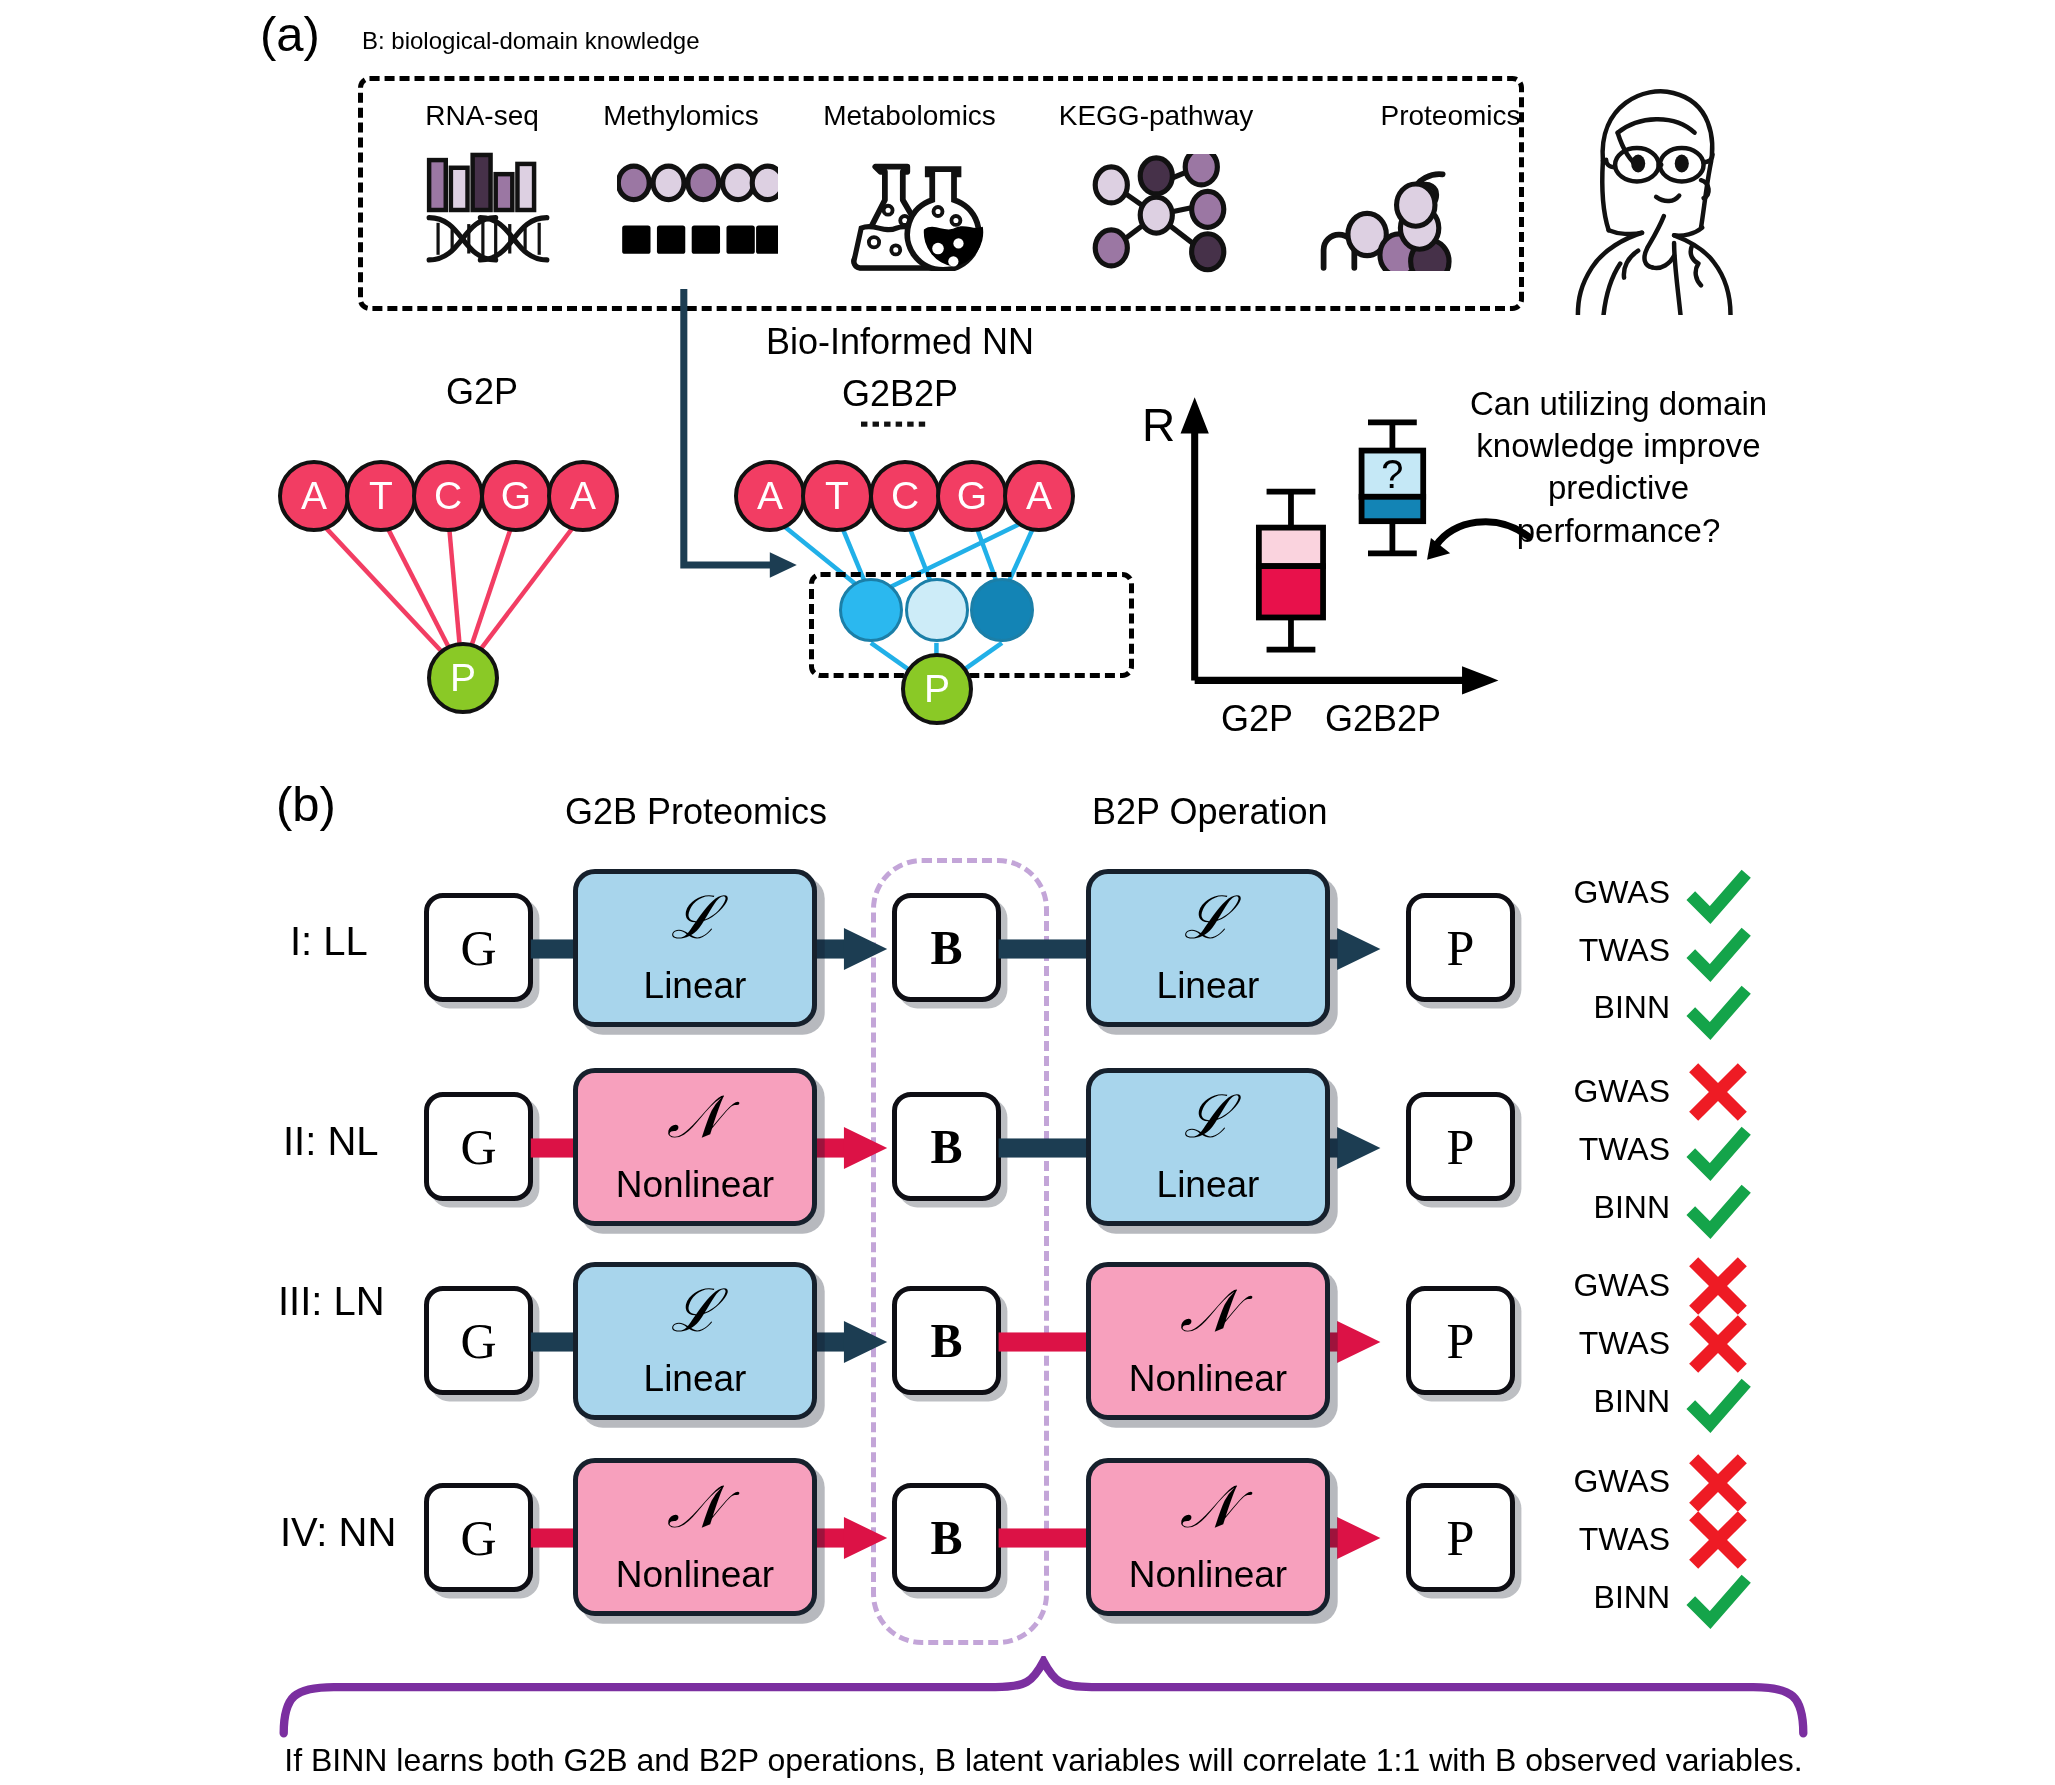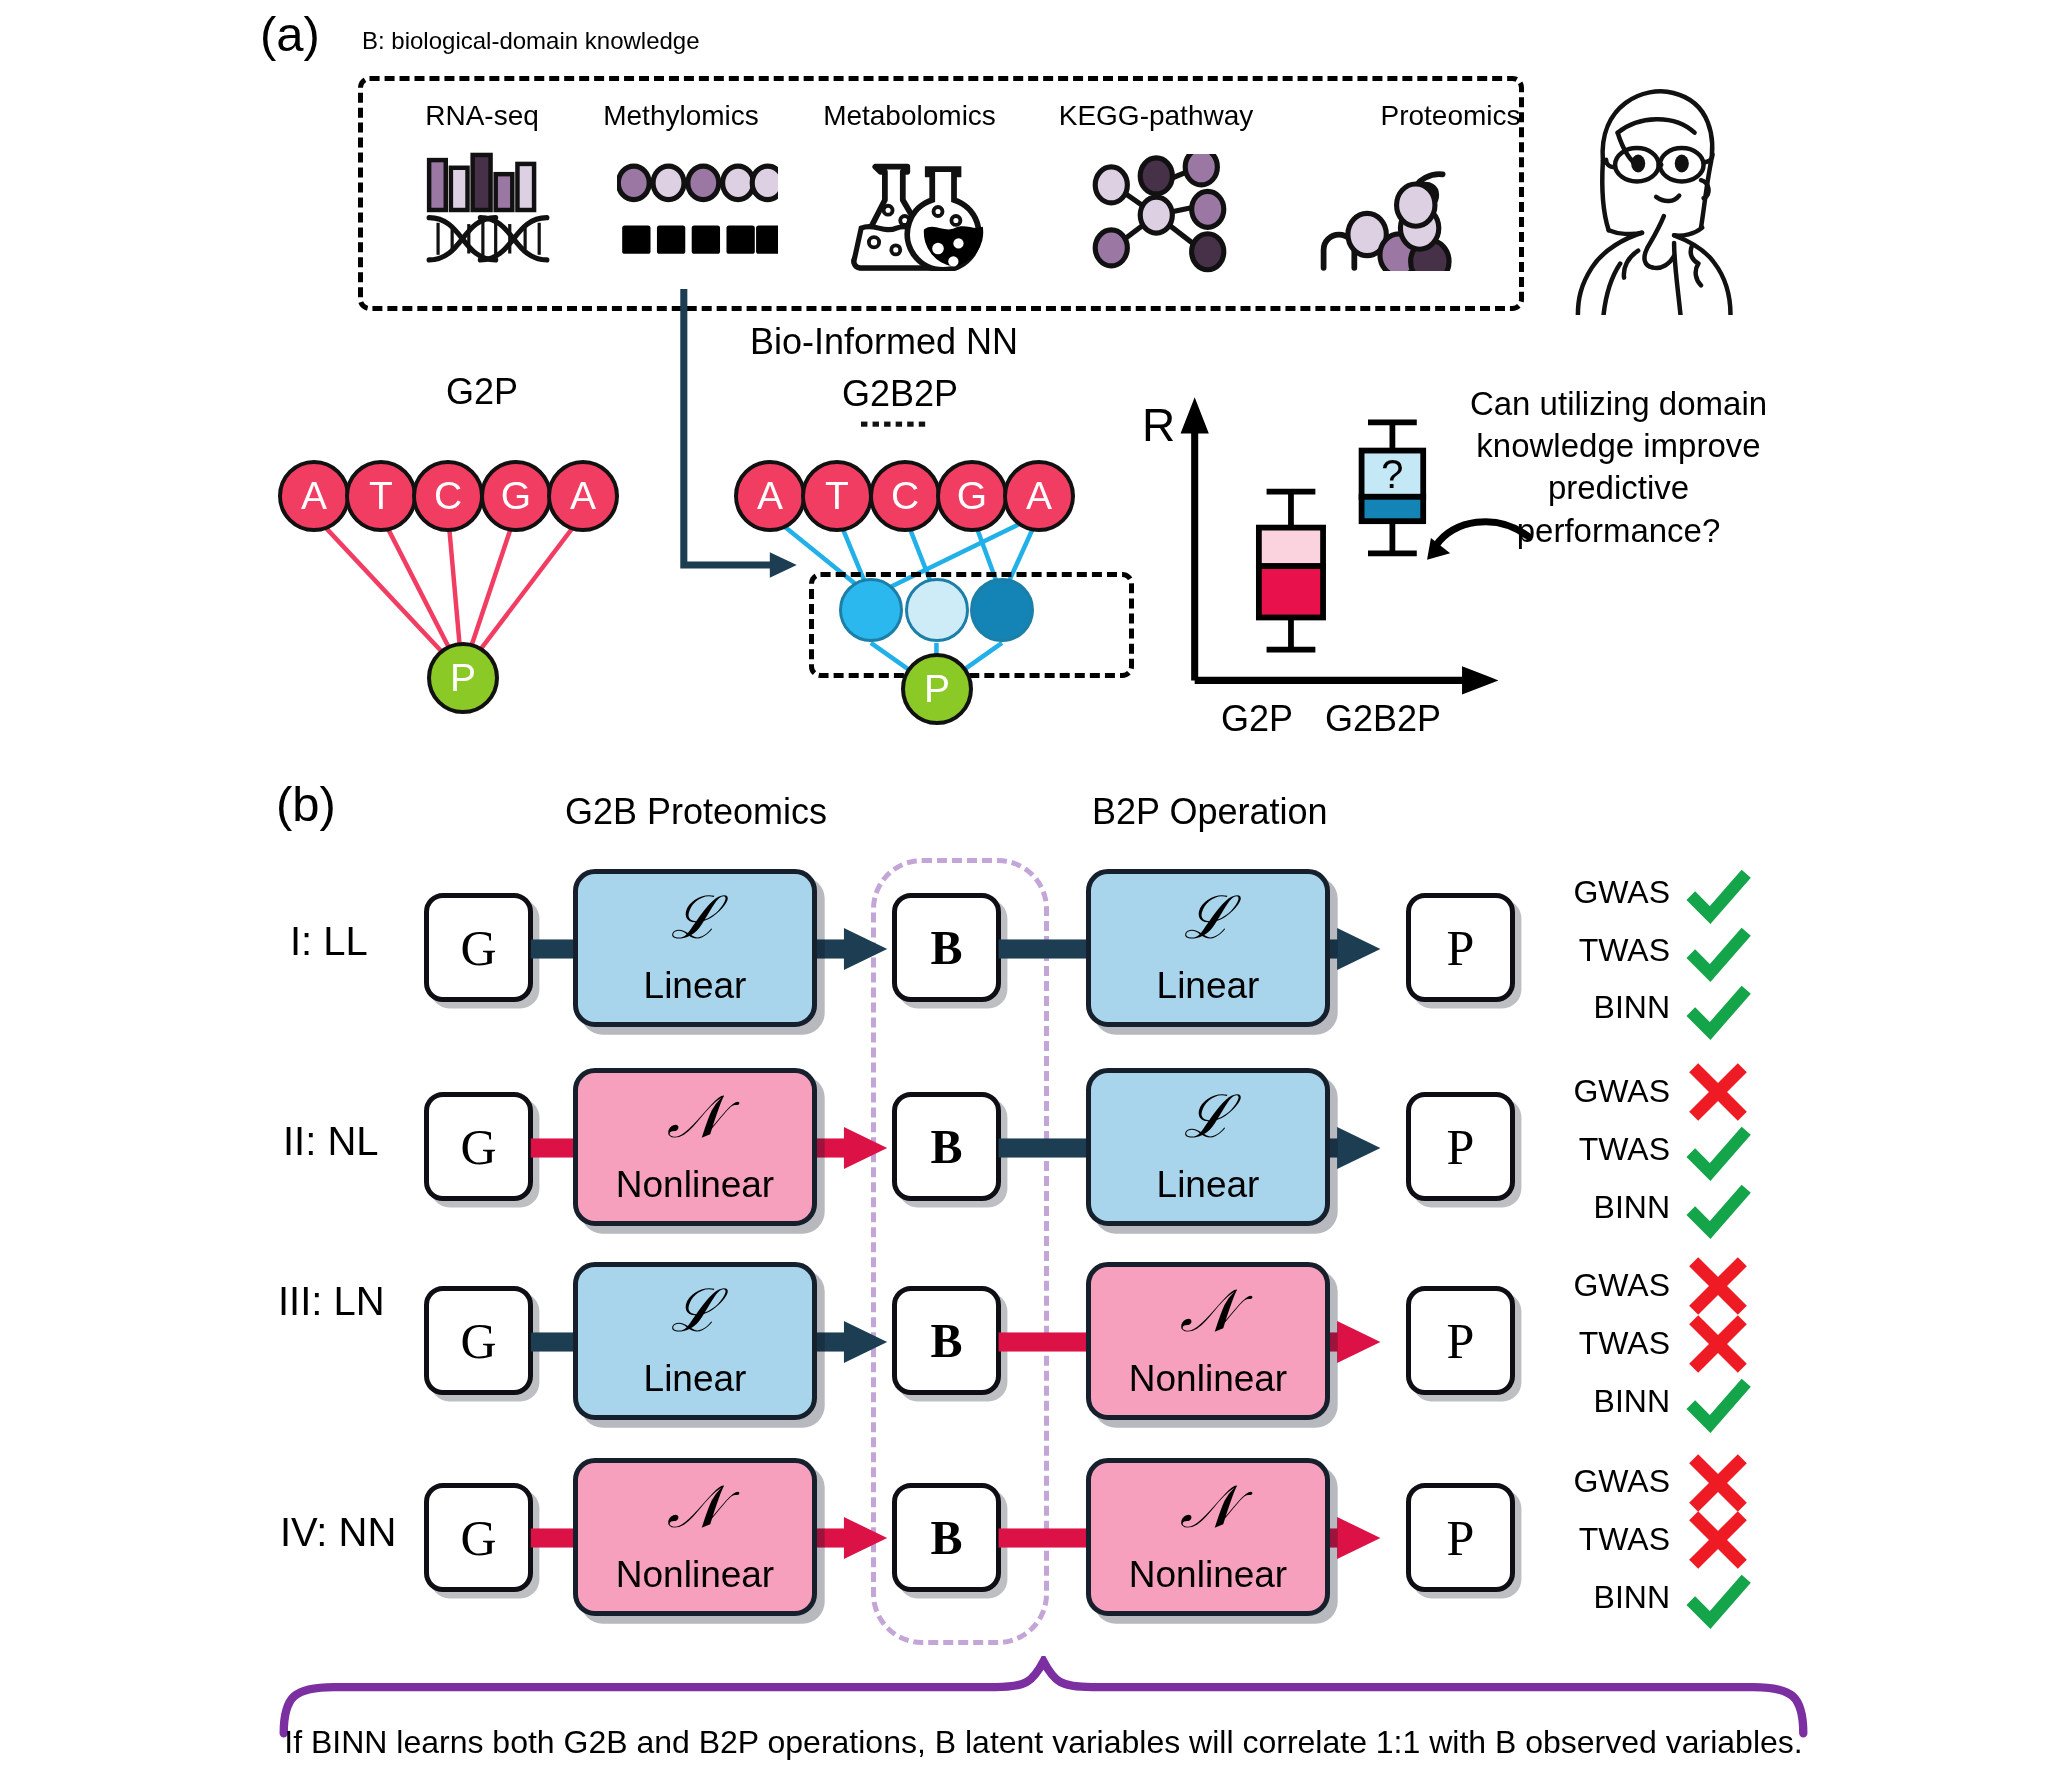--- a/index.html
+++ b/index.html
@@ -32,21 +32,21 @@
           box-shadow:7.7px 7.7px 0 rgba(17,24,39,.30);
           display:flex;flex-direction:column;align-items:center;justify-content:center;
           box-sizing:border-box;}
   .op-linear{background:#a8d5ec;}
   .op-nonlinear{background:#f7a0bd;}
   .op-sym{font-family:"Liberation Serif",serif;font-style:italic;font-size:59px;line-height:1;}
   .op-name{font-size:37px;margin-top:16.7px;}
   .row-label{font-size:40px;white-space:nowrap;}
   .op-head{font-size:36px;white-space:nowrap;}
   .metric-label{font-size:32px;text-align:right;white-space:nowrap;}
-  .caption{font-size:32px;white-space:nowrap;}
+  .caption{font-size:32px;white-space:nowrap;margin-top:18px;}
   .qtext{font-size:33px;line-height:1.28;text-align:center;}
   .axis-r{font-size:46px;}
   .cat-label{font-size:36px;}
   .nn-title{font-size:36px;text-align:center;white-space:nowrap;}
 </style>
 </head>
 <body>
 
 <div class="abs panel-letter" style="left:260px;top:6.4px;">(a)</div>
 
@@ -210,21 +210,21 @@
   </g>
 </svg>
 
 <div class="abs node node-g" style="left:278px;top:460px;width:72px;height:72px;">A</div>
 <div class="abs node node-g" style="left:345px;top:460px;width:72px;height:72px;">T</div>
 <div class="abs node node-g" style="left:412px;top:460px;width:72px;height:72px;">C</div>
 <div class="abs node node-g" style="left:480px;top:460px;width:72px;height:72px;">G</div>
 <div class="abs node node-g" style="left:547px;top:460px;width:72px;height:72px;">A</div>
 <div class="abs node node-p" style="left:427px;top:642px;width:72px;height:72px;">P</div>
 
-<div class="abs nn-title" style="left:704px;top:321px;width:360px;">Bio-Informed  NN</div>
+<div class="abs nn-title" style="left:720px;top:321px;width:360px;">Bio-Informed  NN</div>
 <div class="abs nn-title" style="left:720px;top:373px;width:360px;">G2B2P</div>
 <svg class="abs" style="left:861px;top:419px;" width="77" height="10.3" viewBox="0 0 120 16">
   <g fill="#111">
       <rect x="0" y="4" width="10" height="8"></rect>
       <rect x="18" y="4" width="10" height="8"></rect>
   <rect x="36" y="4" width="10" height="8"></rect>
       <rect x="54" y="4" width="10" height="8"></rect>
   <rect x="72" y="4" width="10" height="8"></rect>
       <rect x="90" y="4" width="10" height="8"></rect>
     </g>

